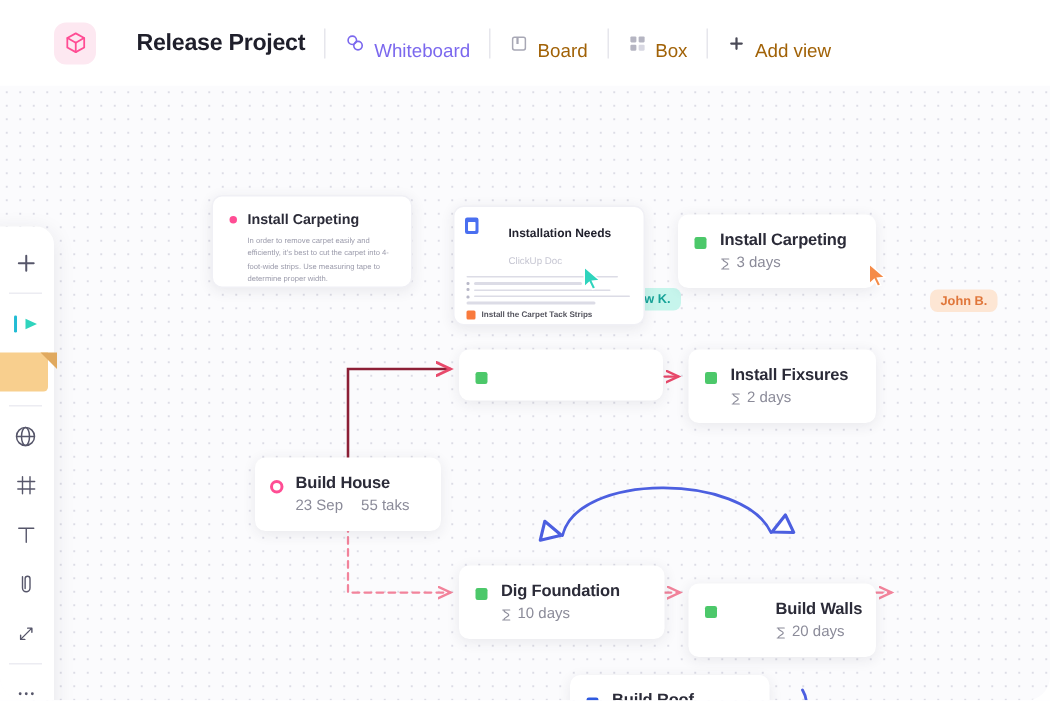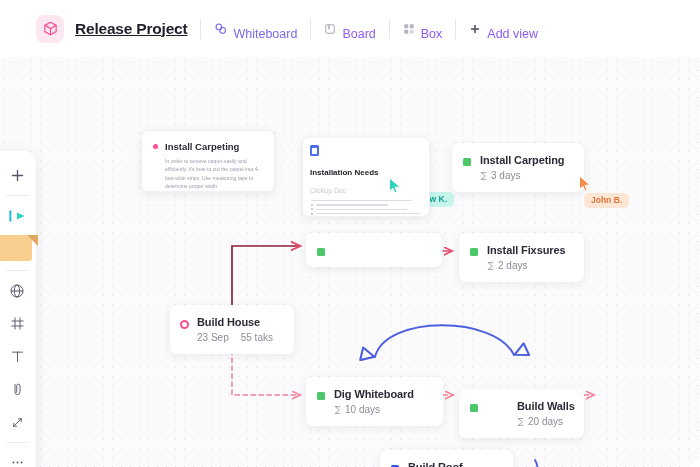--- a/index.html
+++ b/index.html
@@ -40,40 +40,39 @@
     border-radius: 8px;
     background: #fde8f1;
     display: flex; align-items: center; justify-content: center;
     flex: 0 0 auto;
   }
 
   .proj-title {
     font-size: 15.5px;
     font-weight: bold;
     color: #1f1f2b;
-    margin-left: 11px;
+    margin-left: 27px;
     letter-spacing: -0.2px;
     white-space: nowrap;
-    text-decoration: underline;
   }
 
   .hdr-sep {
     width: 1px;
     height: 20px;
     background: #e6e6ec;
     margin: 0 13px;
     flex: 0 0 auto;
   }
 
   .view-tab {
     display: flex;
     align-items: center;
     gap: 6px;
     font-size: 12.5px;
-    color: #8b5cf6;
+    color: #a16207;
     white-space: nowrap;
     cursor: pointer;
   }
   .view-tab.active { color: #7b68ee; font-weight: 500; }
   .view-tab .vt-label { line-height: 1; margin-top: 12px; }
 
   
   #canvas {
     position: absolute;
     top: 57px; left: 0;
@@ -186,21 +185,21 @@
   }
 
   
   #doc-card {
     left: 302px; top: 80px;
     width: 128px; height: 80px;
     overflow: hidden;
     padding: 0;
     border: 1px solid #f0f0f5;
   }
-  .doc-head { display: flex; align-items: flex-start; gap: 5px; padding: 7px 8px 0 7px; flex-direction: column; }
+  .doc-head { display: flex; align-items: flex-start; gap: 20px; padding: 7px 8px 0 7px; }
   .doc-icon {
     width: 9px; height: 11px;
     background: #4a6ff0;
     border-radius: 1.5px;
     flex: 0 0 auto;
     position: relative;
   }
   .doc-icon:after {
     content: "";
     position: absolute; left: 2px; top: 2.5px;
@@ -472,21 +471,21 @@
         <span class="task-meta" style="gap:12px">
           <span>23 Sep</span>
           <span>55 taks</span>
         </span>
       </span>
     </div>
 
     <div class="card task-card" style="left:306px; top:320px; width:137px;">
       <span class="status-sq" style="background:#4cc86a"></span>
       <span class="task-body">
-        <span class="task-title">Dig Whiteboard</span>
+        <span class="task-title">Dig Foundation</span>
         <span class="task-meta">
           <svg width="7" height="8" viewBox="0 0 10 12" fill="none" stroke="#8b8b99" stroke-width="1.2" stroke-linecap="round" stroke-linejoin="round">
             <path d="M1.5 1h7M1.5 11h7M2.5 1c0 3 5 3 5 5s-5 2-5 5"></path>
           </svg>
           <span>10 days</span>
         </span>
       </span>
     </div>
 
     <div class="card task-card" style="left:459px; top:332px; width:125px;gap:30px;">
@@ -515,16 +514,16 @@
         <path d="M1.5 1 L12 10 L7 10.4 L9.2 15 L7 15.9 L4.8 11.3 L1.5 14.4 Z" fill="#2fd4bd" stroke="#ffffff" stroke-width="1"></path>
       </svg>
     </div>
     <div class="name-pill" style="left:398px; top:135px; background:#c6f5ec; color:#16a398;">Andrew K.</div>
 
     <div class="cursor-wrap" style="left:578px; top:118px;">
       <svg width="14" height="17" viewBox="0 0 14 17">
         <path d="M1.5 1 L12 10 L7 10.4 L9.2 15 L7 15.9 L4.8 11.3 L1.5 14.4 Z" fill="#f58b48" stroke="#ffffff" stroke-width="1"></path>
       </svg>
     </div>
-    <div class="name-pill" style="left:584px; top:136px; background:#fde6d4; color:#e0763a;">John B.</div>
+    <div class="name-pill" style="left:620px; top:136px; background:#fde6d4; color:#e0763a;">John B.</div>
 
   </div>
 </div>
 
 </body></html>

